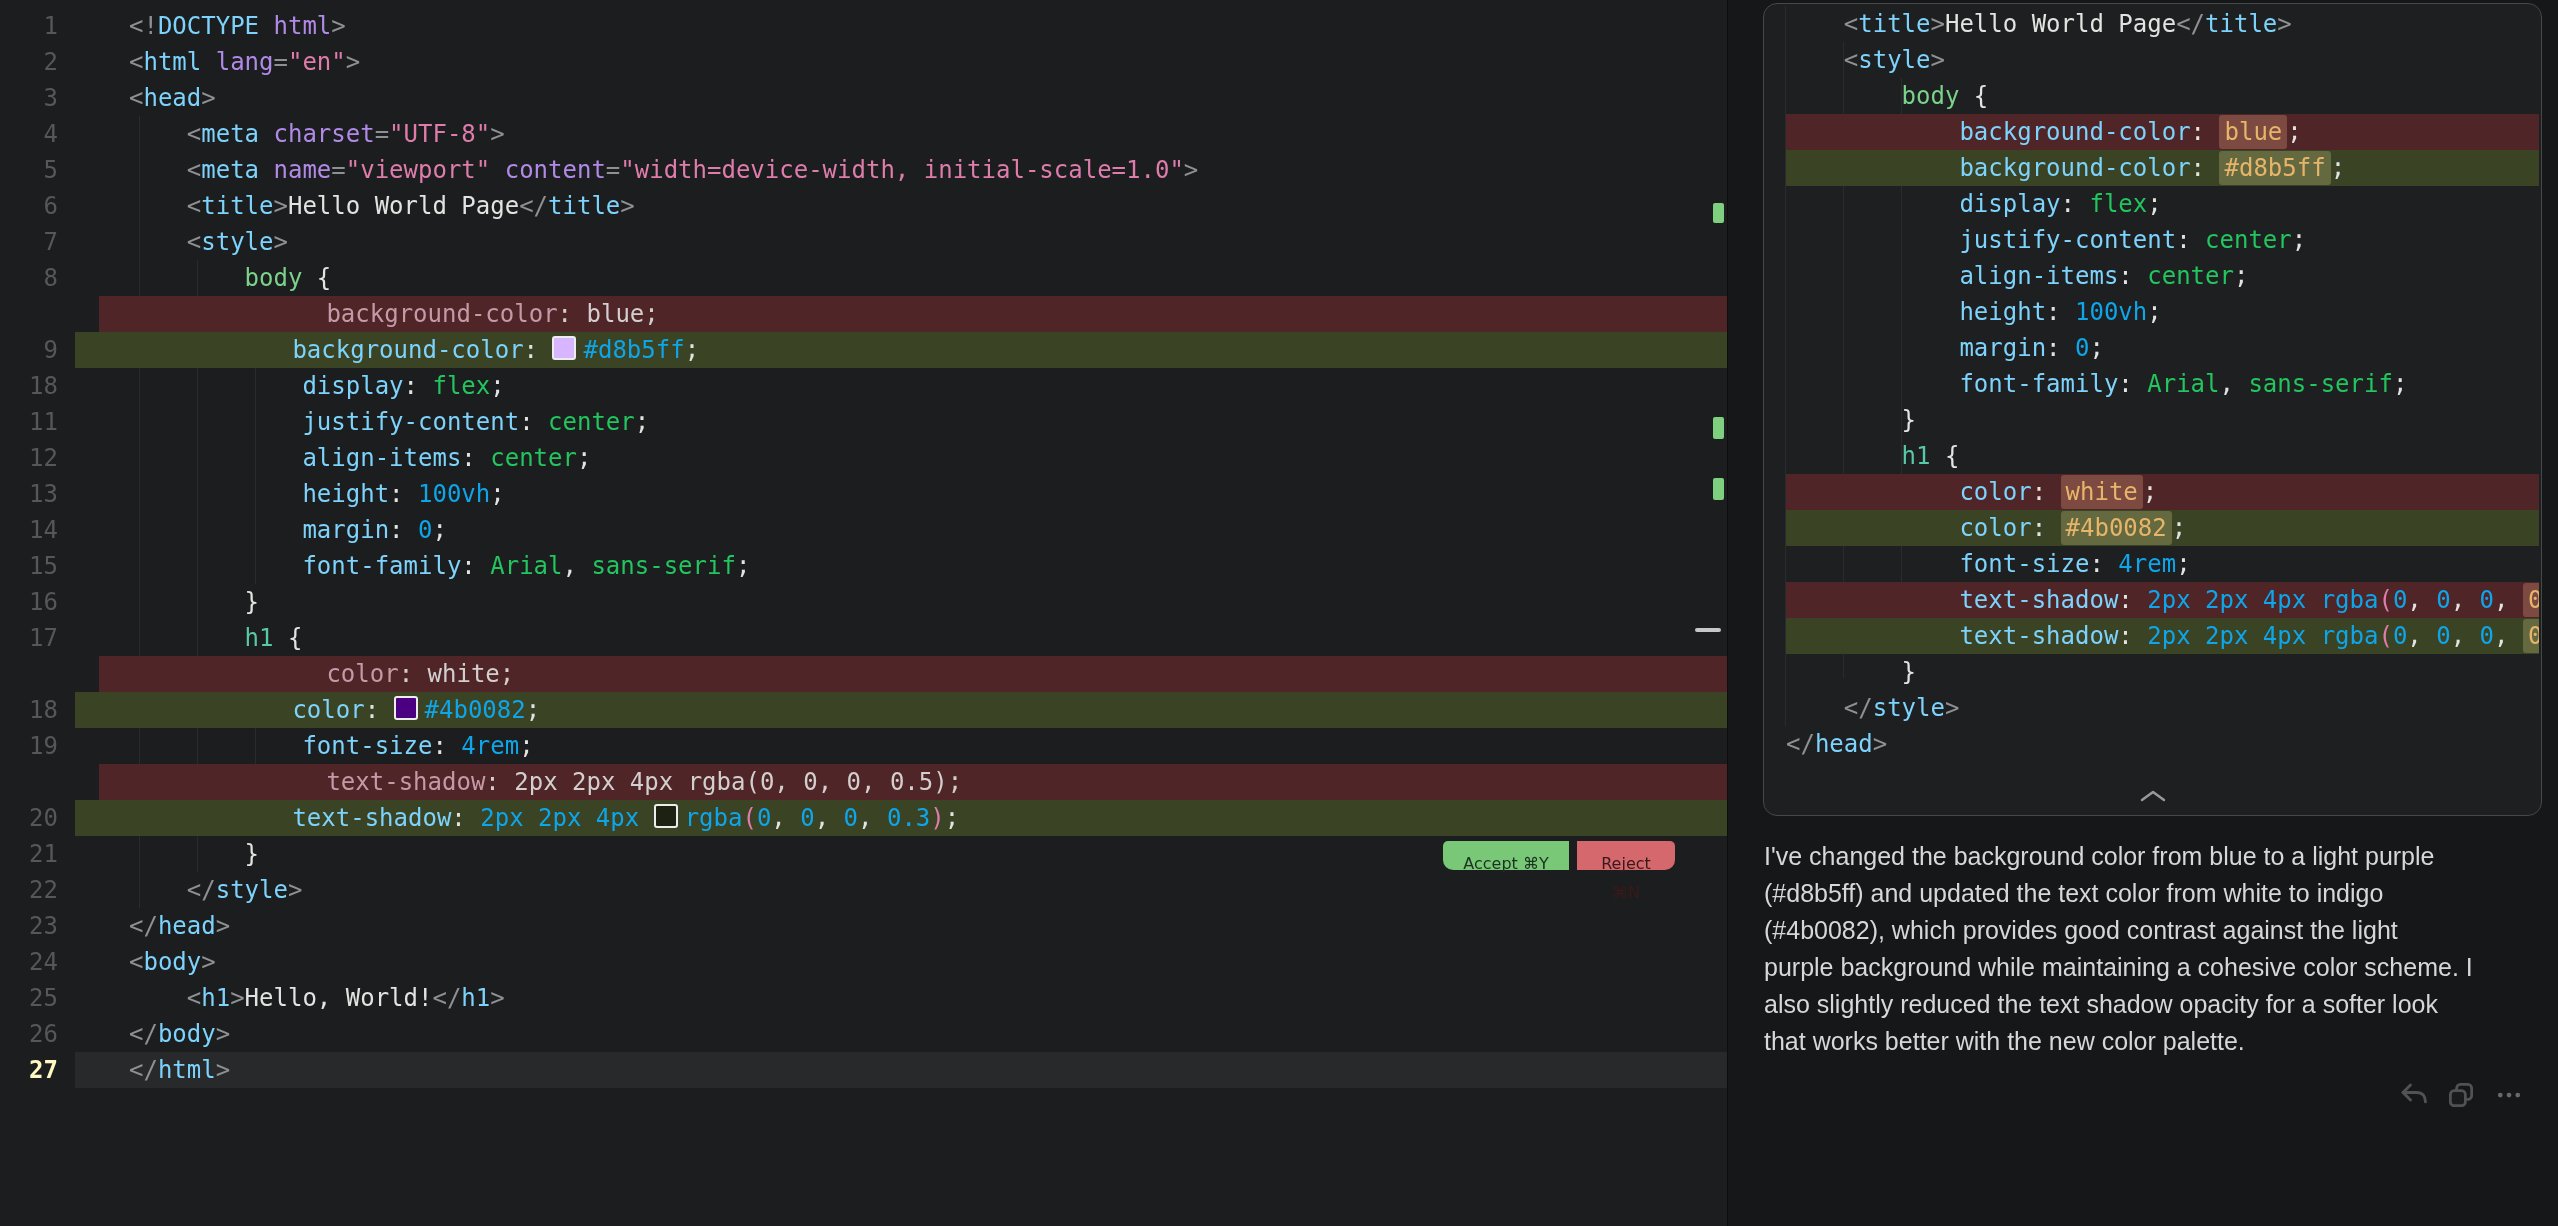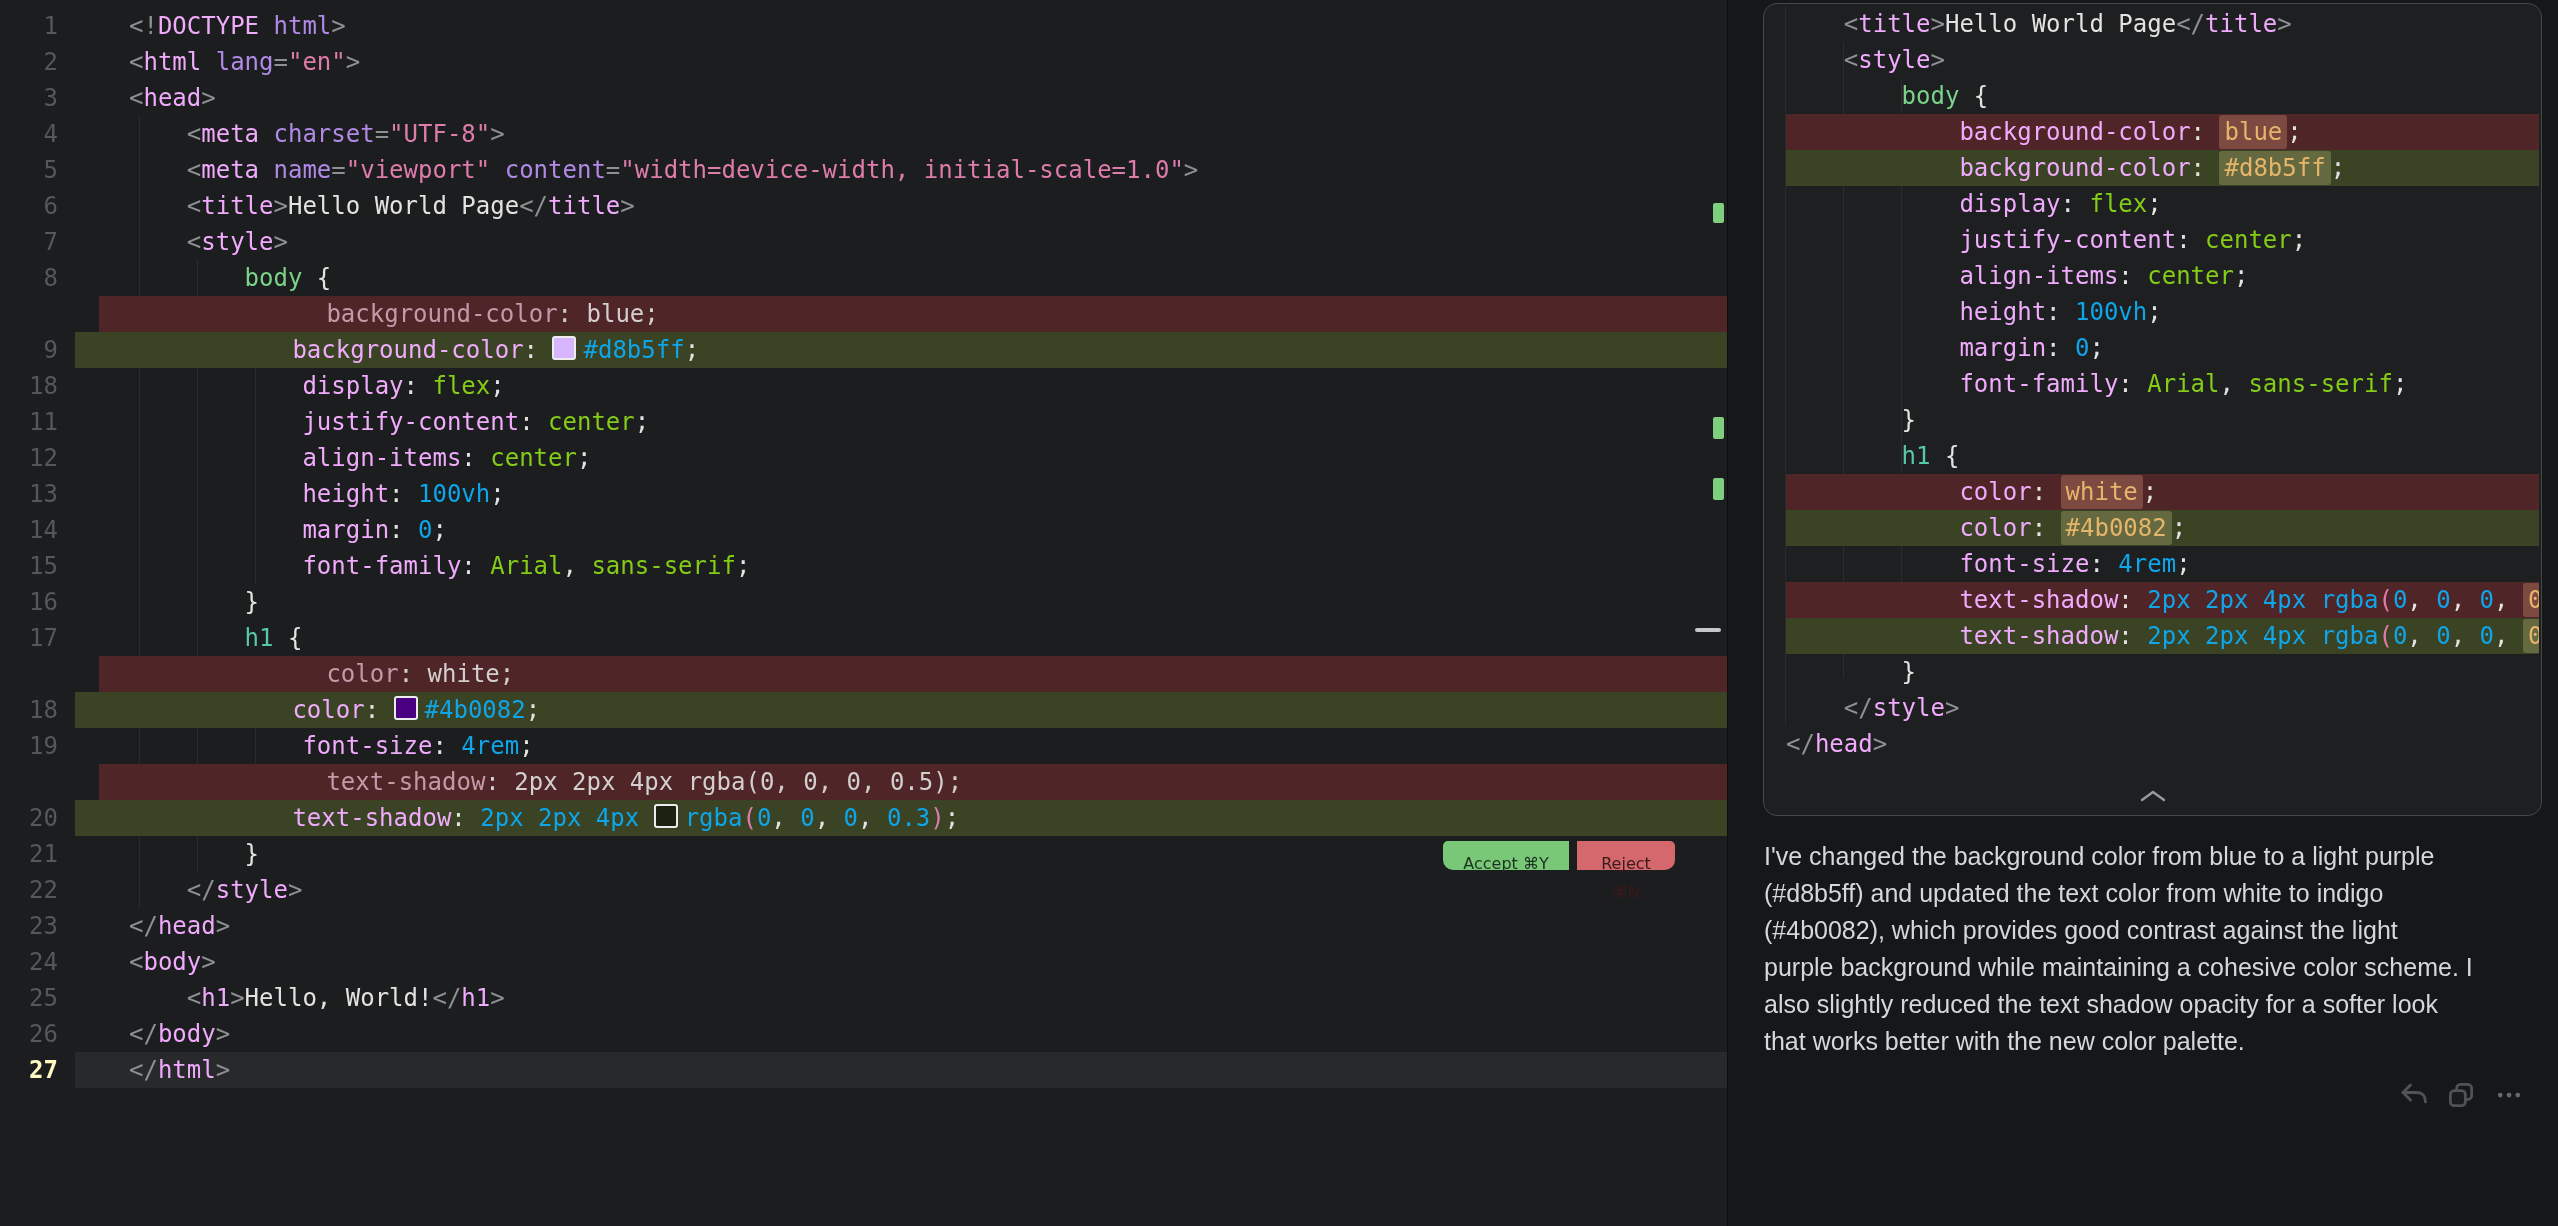--- a/index.html
+++ b/index.html
@@ -9,22 +9,22 @@
   .editor{position:absolute;left:0;top:0;width:1728px;height:1226px;background:#1c1d1e;overflow:hidden;}
   .rows{position:absolute;left:0;top:8px;width:1728px;}
   .row{display:flex;height:36px;line-height:36px;font-family:"DejaVu Sans Mono",monospace;font-size:24px;}
   .ln{flex:none;width:58px;padding-right:17px;text-align:right;color:#56575b;}
   .cl{flex:1;padding-left:54px;white-space:pre;overflow:hidden;}
   .row.del .cl{background:#4f2527;margin-left:24px;}
   .row.add .cl{background:#3a4323;padding-left:44px;}
   .row.cur .cl{background:#28292b;}
   .row.cur .ln{color:#fef9c3;font-weight:bold;}
   
-  .p{color:#8e9093}.t{color:#f0abfc}.a{color:#b18ae8}.s{color:#de7cac}.w{color:#e3e3e1}
-  .gb{color:#7bd28a}.gt{color:#58c9a8}.v{color:#84cc16}.n{color:#0ea5e9}.pk{color:#de7cac}
+  .p{color:#8e9093}.t{color:#7dd3fc}.a{color:#b18ae8}.s{color:#de7cac}.w{color:#e3e3e1}
+  .gb{color:#7bd28a}.gt{color:#58c9a8}.v{color:#22c55e}.n{color:#0ea5e9}.pk{color:#de7cac}
   .dm{color:#c49aa8}.dw{color:#d3cfcf}.sp{color:#e3e3e1}
   .sw{display:inline-block;width:20px;height:20px;border:2px solid #ececec;border-radius:3px;
       margin-right:7px;vertical-align:-2px;}
   .swt{background:rgba(0,0,0,.5);}
   .hrn{background:#7d4a42;border-radius:3px;padding:3px 5px;color:#e7b56a;}
   .hgn{background:#65693f;border-radius:3px;padding:3px 5px;color:#e7b56a;}
   .guide{position:absolute;width:1px;background:#2a2b2d;}
   
   .mark{position:absolute;left:1713px;width:11px;background:#7ed07e;border-radius:2px;}
   .dash{position:absolute;left:1695px;top:628px;width:26px;height:4px;background:#c6c7c9;border-radius:2px;}

